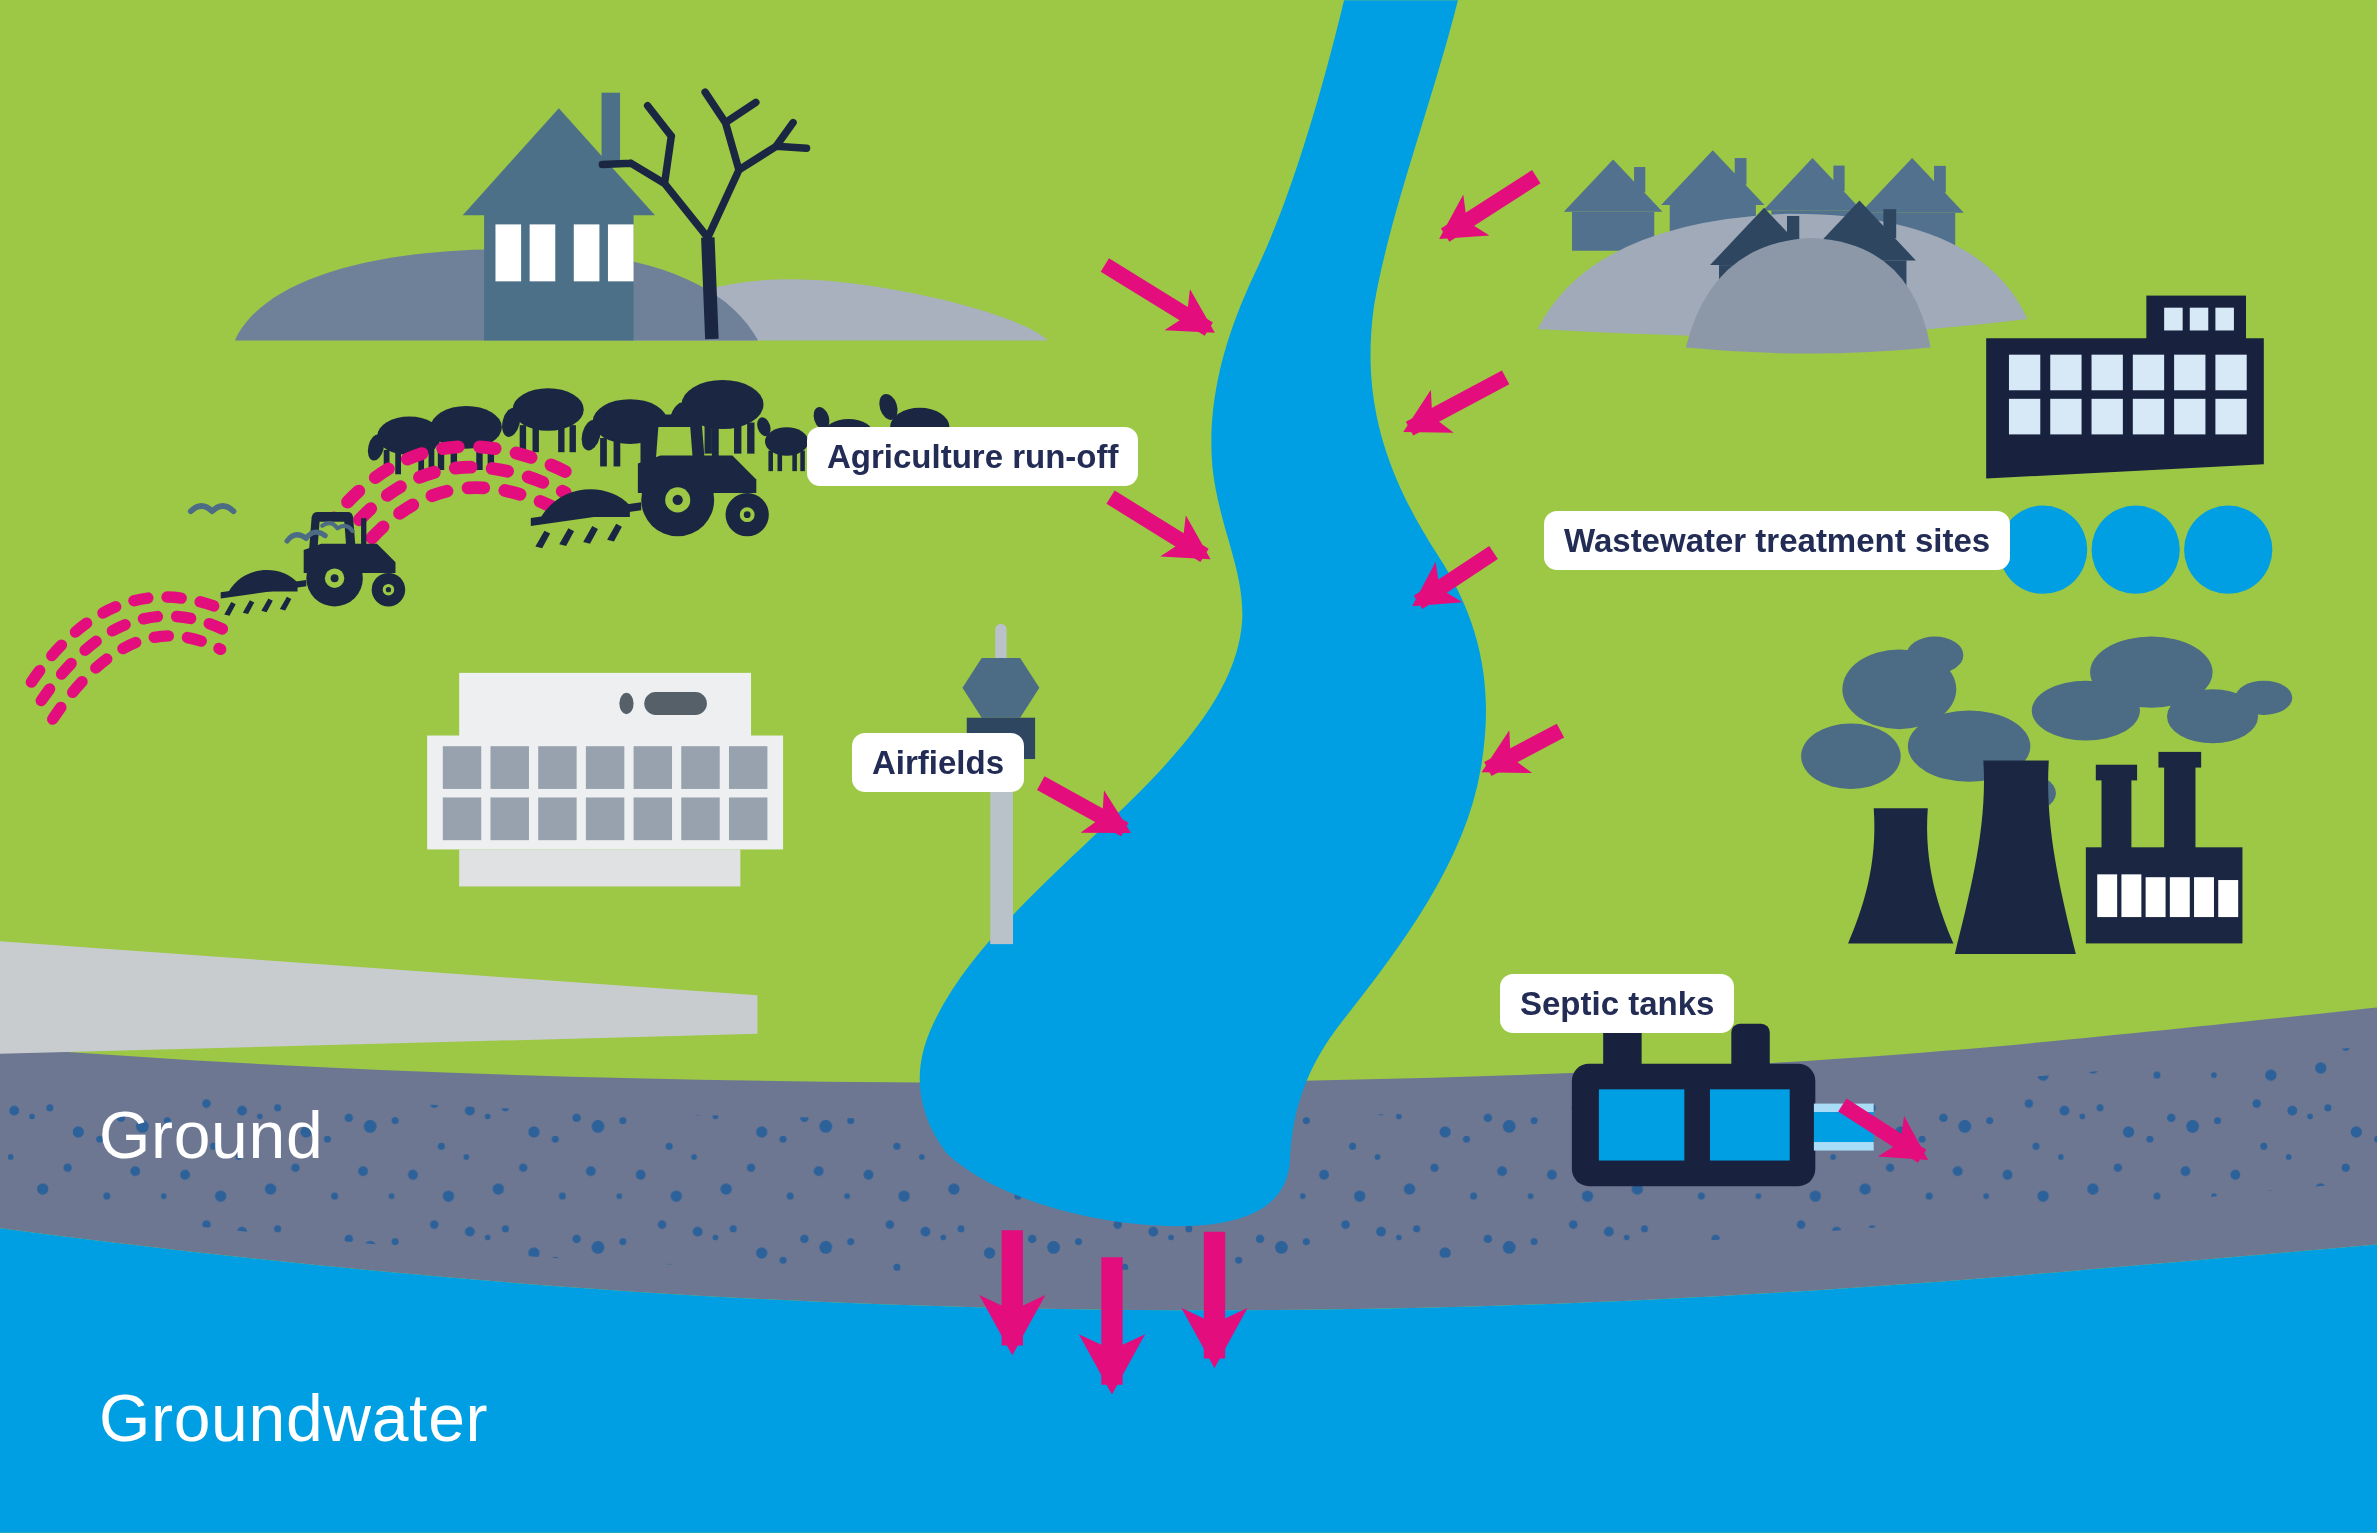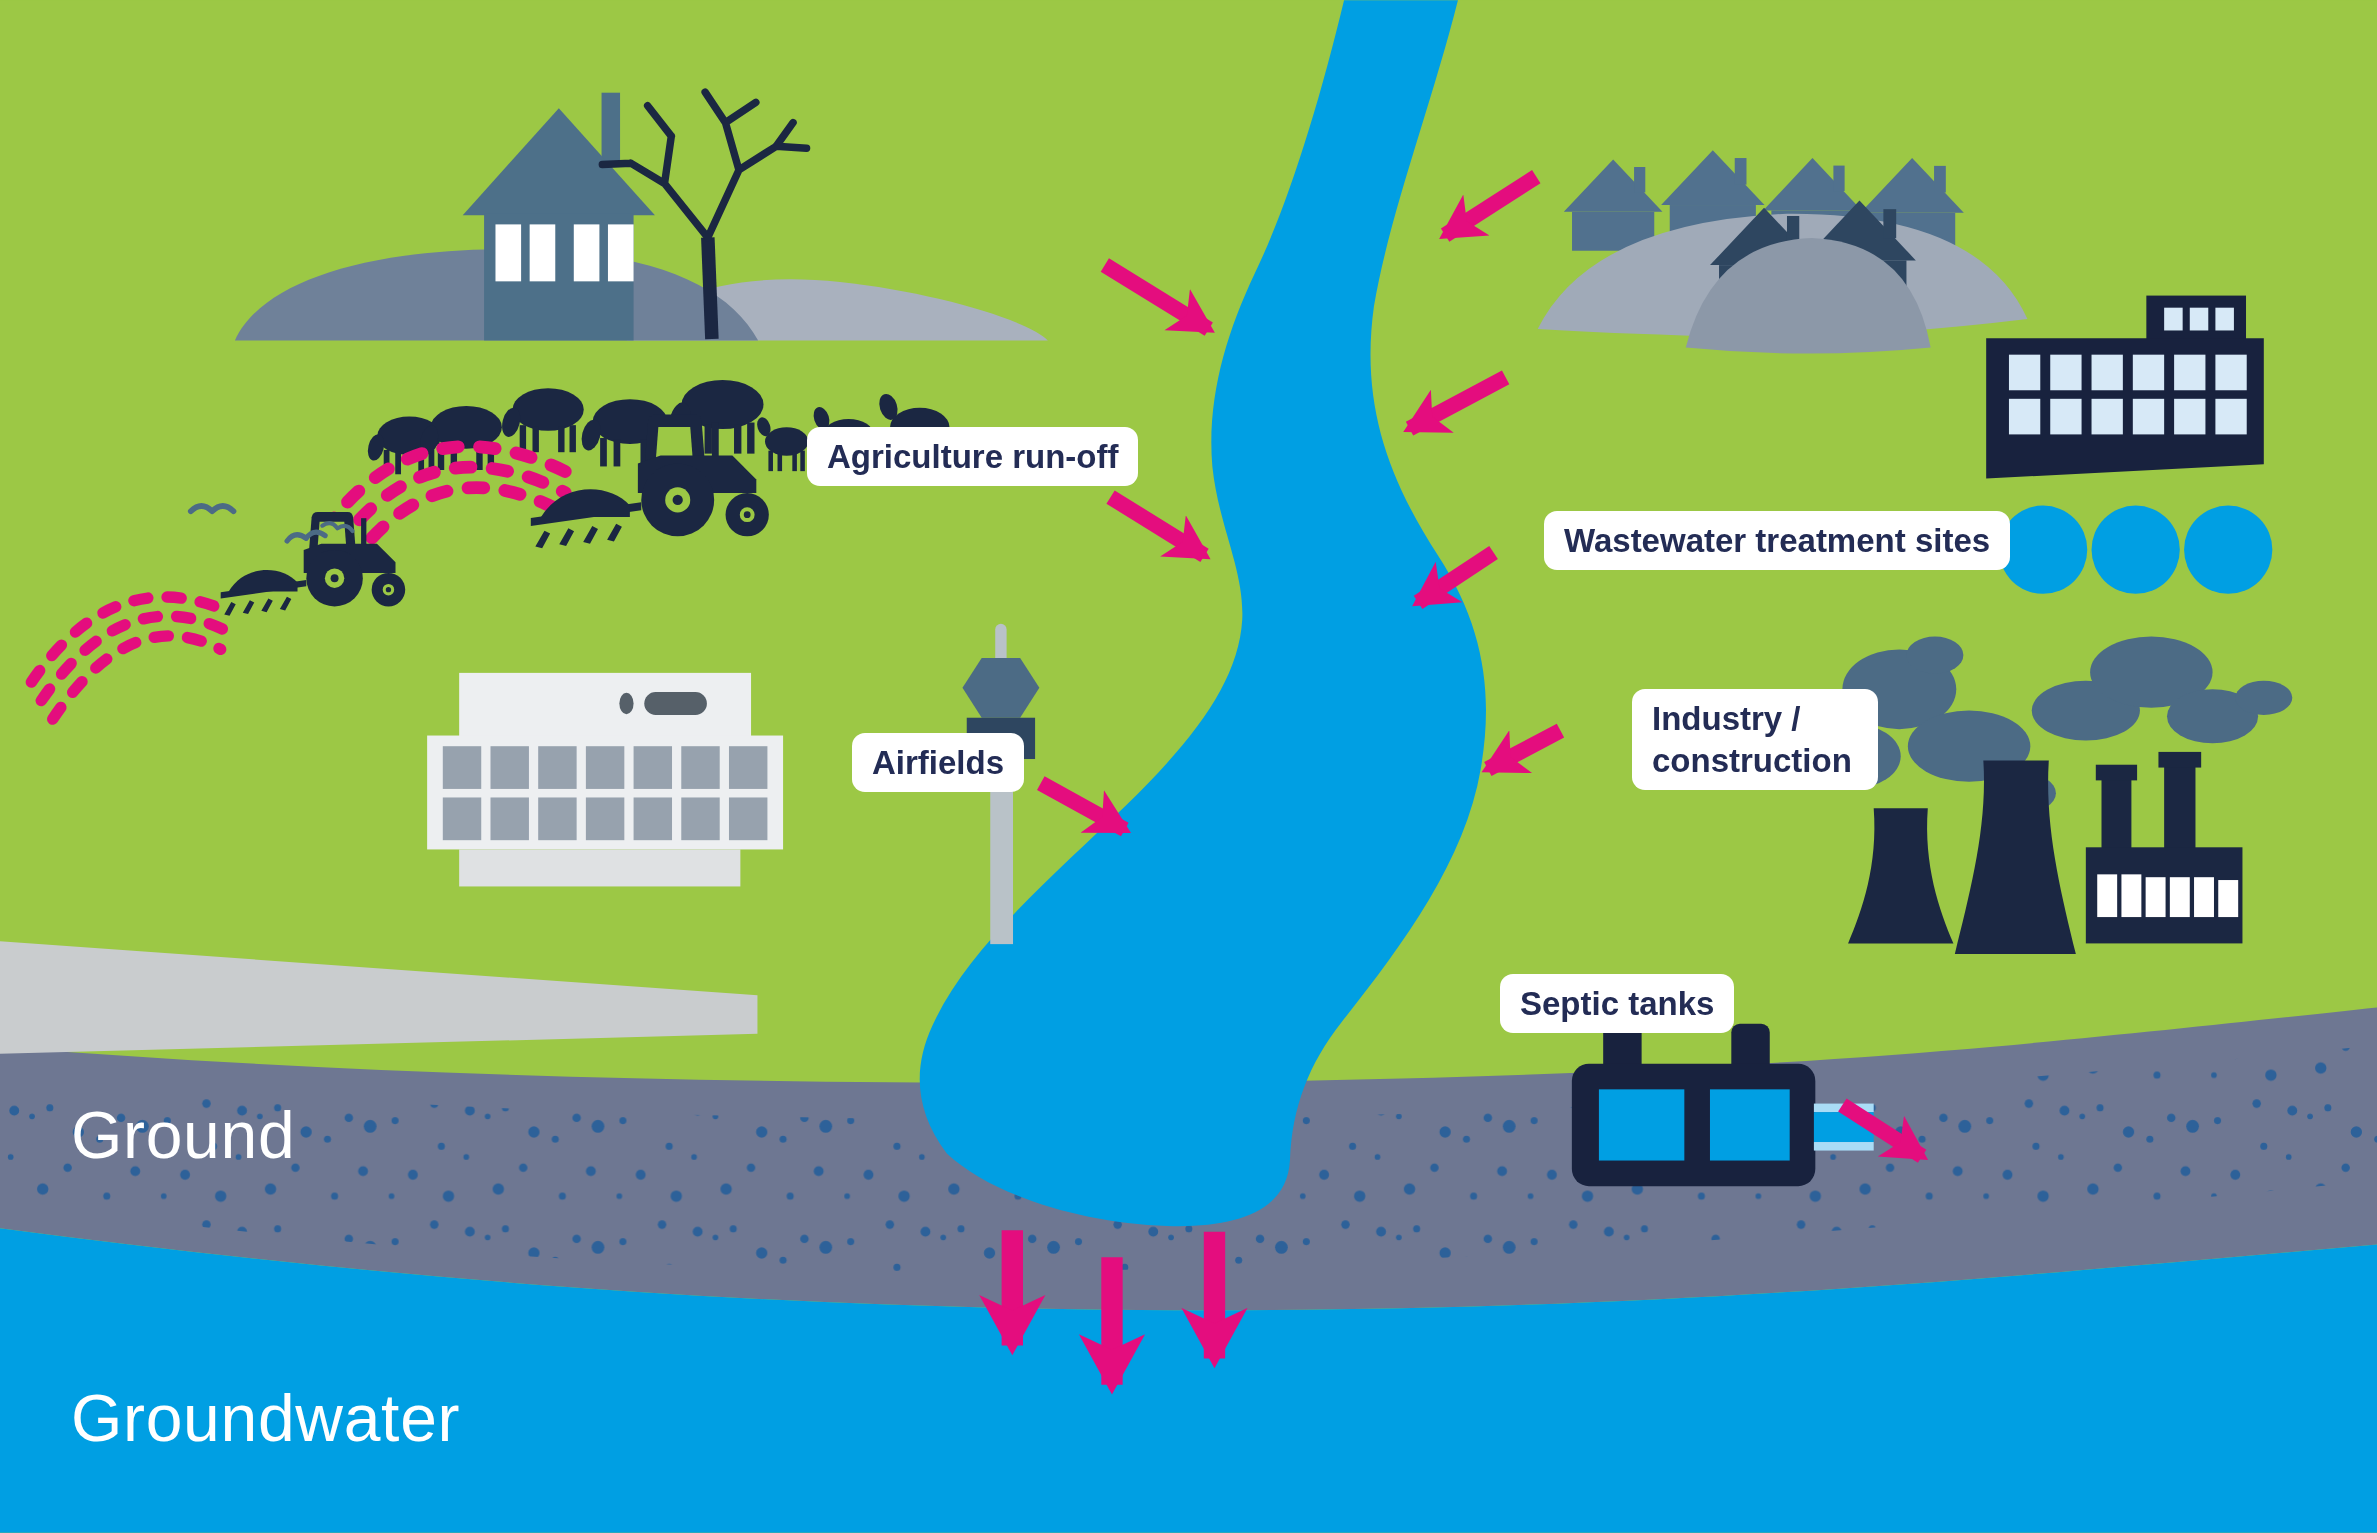--- a/index.html
+++ b/index.html
@@ -18,21 +18,21 @@
   .c-palestripe{fill:var(--palestripe)} .c-towergray{fill:var(--towergray)} .c-darkgray{fill:var(--darkgray)}
   .c-pink{fill:var(--pink)}
   .s-pink{stroke:var(--pink);fill:none}
   .s-slate{stroke:var(--slate);fill:none}
   .s-navy{stroke:var(--navy);fill:none}
   
   .label{position:absolute;background:#fff;color:var(--labeltext,#232C55);
          font-size:33px;line-height:1.28;font-weight:700;padding:8.5px 20px;
          border-radius:13px;box-sizing:content-box;}
   .label.single{white-space:nowrap;width:max-content;}
-  .layer-text{position:absolute;color:#fff;font-size:66px;font-weight:300;letter-spacing:0.7px;}
+  .layer-text{position:absolute;color:#fff;font-size:66px;font-weight:300;letter-spacing:0.7px;margin-left:28px;}
 </style>
 </head>
 <body>
 
 <div class="stage">
 
 <svg width="2377" height="1533" viewBox="0 0 3339 2153">
   <defs>
     <marker id="ah" viewBox="0 0 3.4 3.4" markerWidth="3.1" markerHeight="3.4" refX="2.6" refY="1.7" orient="auto" markerUnits="strokeWidth">
       <path d="M0,0 L3.1,1.7 L0,3.4 L0.8,1.7 Z" class="c-pink"></path>
@@ -297,19 +297,18 @@
     <line class="s-pink" stroke-width="22" marker-end="url(#ah)" x1="2588" y1="1552" x2="2700" y2="1624"></line>
     <line class="s-pink" stroke-width="30" marker-end="url(#ah)" x1="1422" y1="1728" x2="1422" y2="1890"></line>
     <line class="s-pink" stroke-width="30" marker-end="url(#ah)" x1="1562" y1="1766" x2="1562" y2="1945"></line>
     <line class="s-pink" stroke-width="30" marker-end="url(#ah)" x1="1706" y1="1730" x2="1706" y2="1908"></line>
   </g>
 </svg>
 
   <div class="label single" style="left:807px;top:427px">Agriculture run-off</div>
   <div class="label single" style="left:852px;top:733px">Airfields</div>
   <div class="label single" style="left:1544px;top:511px">Wastewater treatment sites</div>
-  <div class="label" style="left:1632px;top:689px;width:206px">Industry / construction</div>
   <div class="label single" style="left:1500px;top:974px">Septic tanks</div>
 
   <div class="layer-text" style="left:71px;top:1097px">Ground</div>
   <div class="layer-text" style="left:71px;top:1380px">Groundwater</div>
 </div>
 
 
 </body></html>

